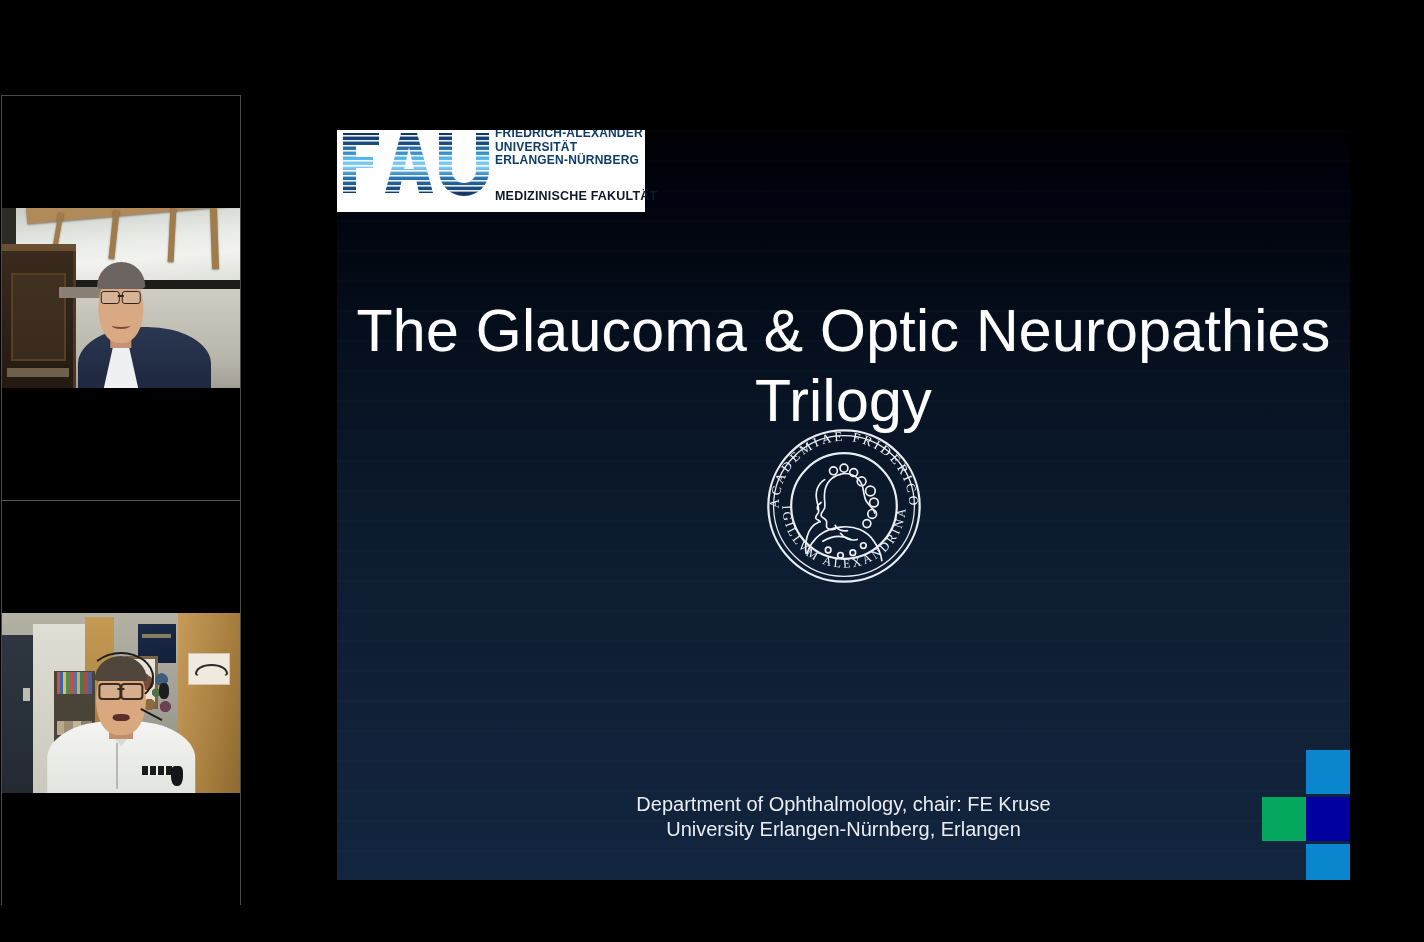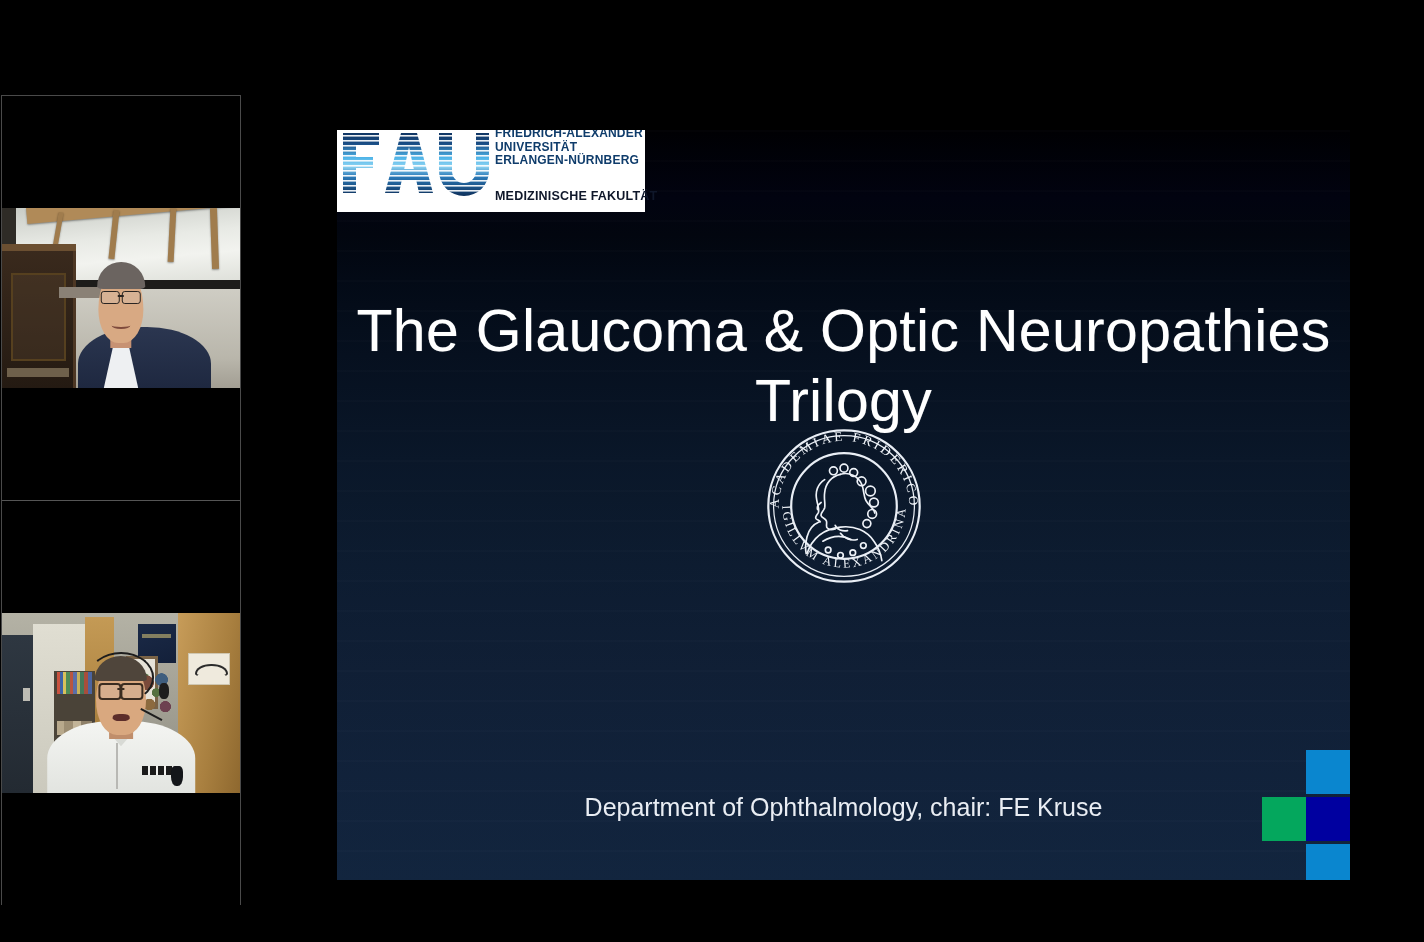--- a/index.html
+++ b/index.html
@@ -414,21 +414,21 @@
     font-style: italic;
     font-weight: bold;
     letter-spacing: 0.2px;
   }
   #dept {
     position: absolute;
     left: 0; right: 0;
     top: 662px;
     text-align: center;
     color: #e9edf3;
-    font-size: 25px;
+    font-size: 20px;
     line-height: 1.26;
   }
 
   
   #squares {
     position: absolute;
     right: 0px;
     bottom: 0px;
     width: 88px;
     height: 140px;
@@ -621,20 +621,21 @@
         <circle cx="110" cy="153" r="3.2"></circle>
         <circle cx="122" cy="145" r="3.2"></circle>
       </g>
     </svg>
   </div>
 
 
 
   <div id="dept">
     <div>Department of Ophthalmology, chair: FE Kruse</div>
+    <div>University Erlangen-Nürnberg, Erlangen</div>
   </div>
 
   <div id="squares">
     <div class="sq top" style="background: rgb(10, 134, 207);"></div>
     <div class="sq left" style="background: rgb(4, 167, 93);"></div>
     <div class="sq mid" style="background: rgb(0, 0, 160);"></div>
     <div class="sq bottom" style="background: rgb(10, 134, 207);"></div>
   </div>
 
 </div>

